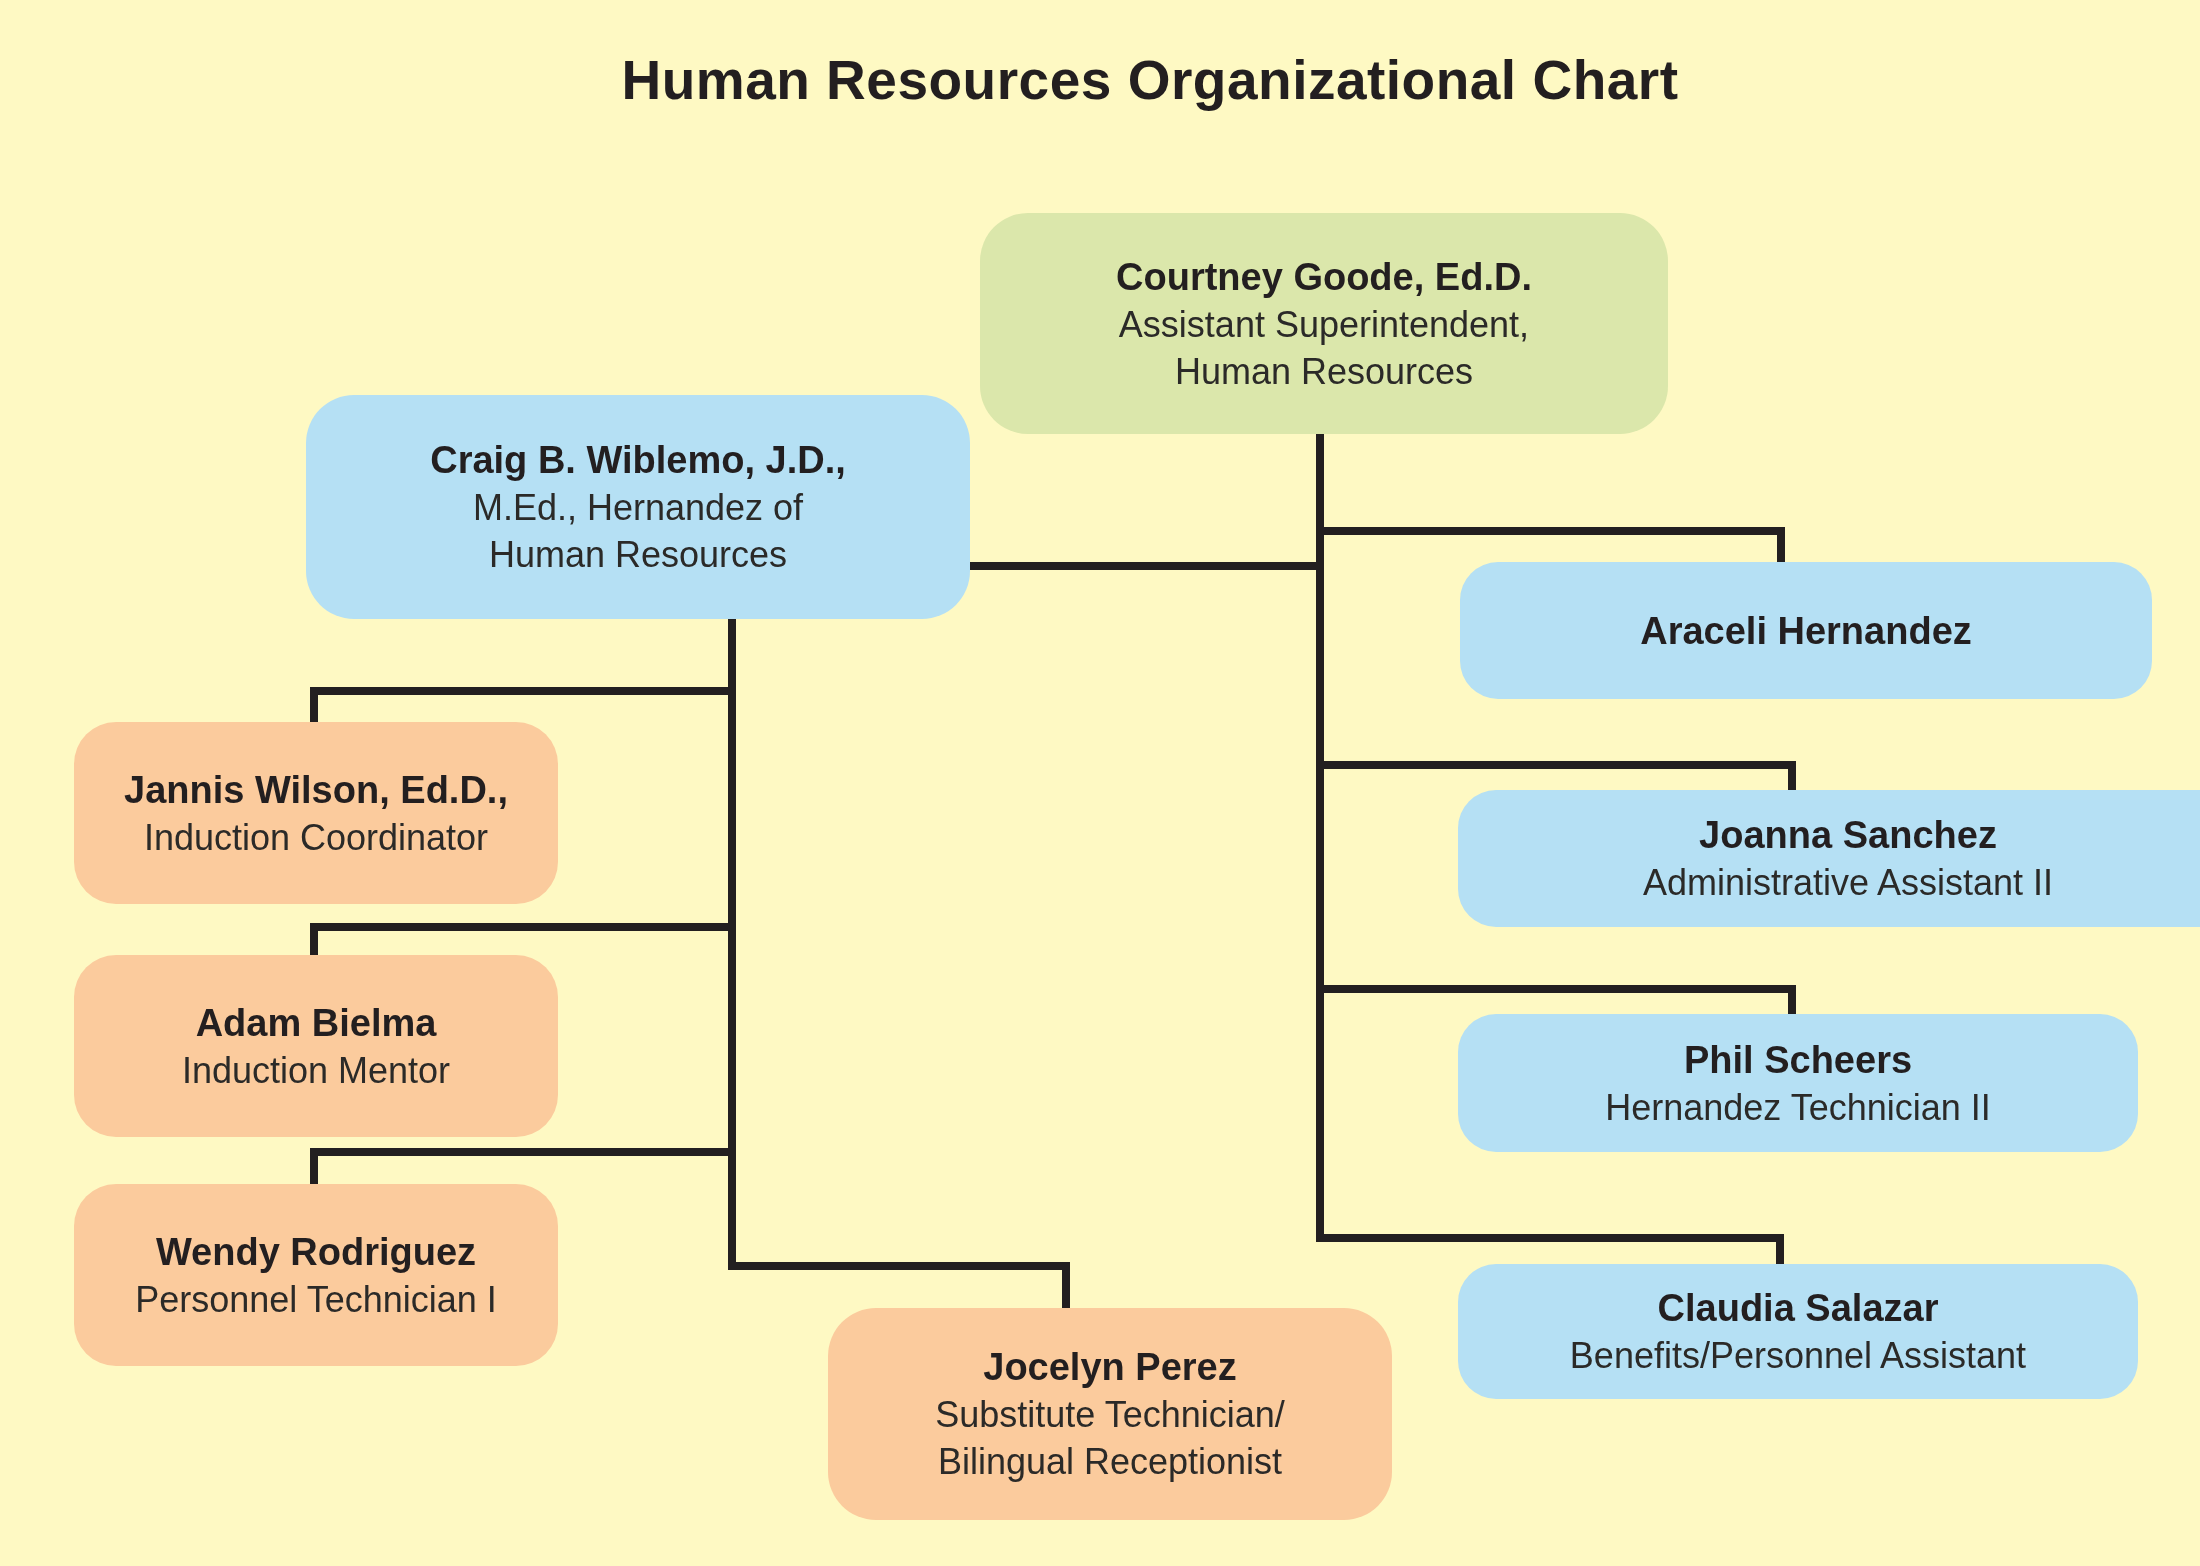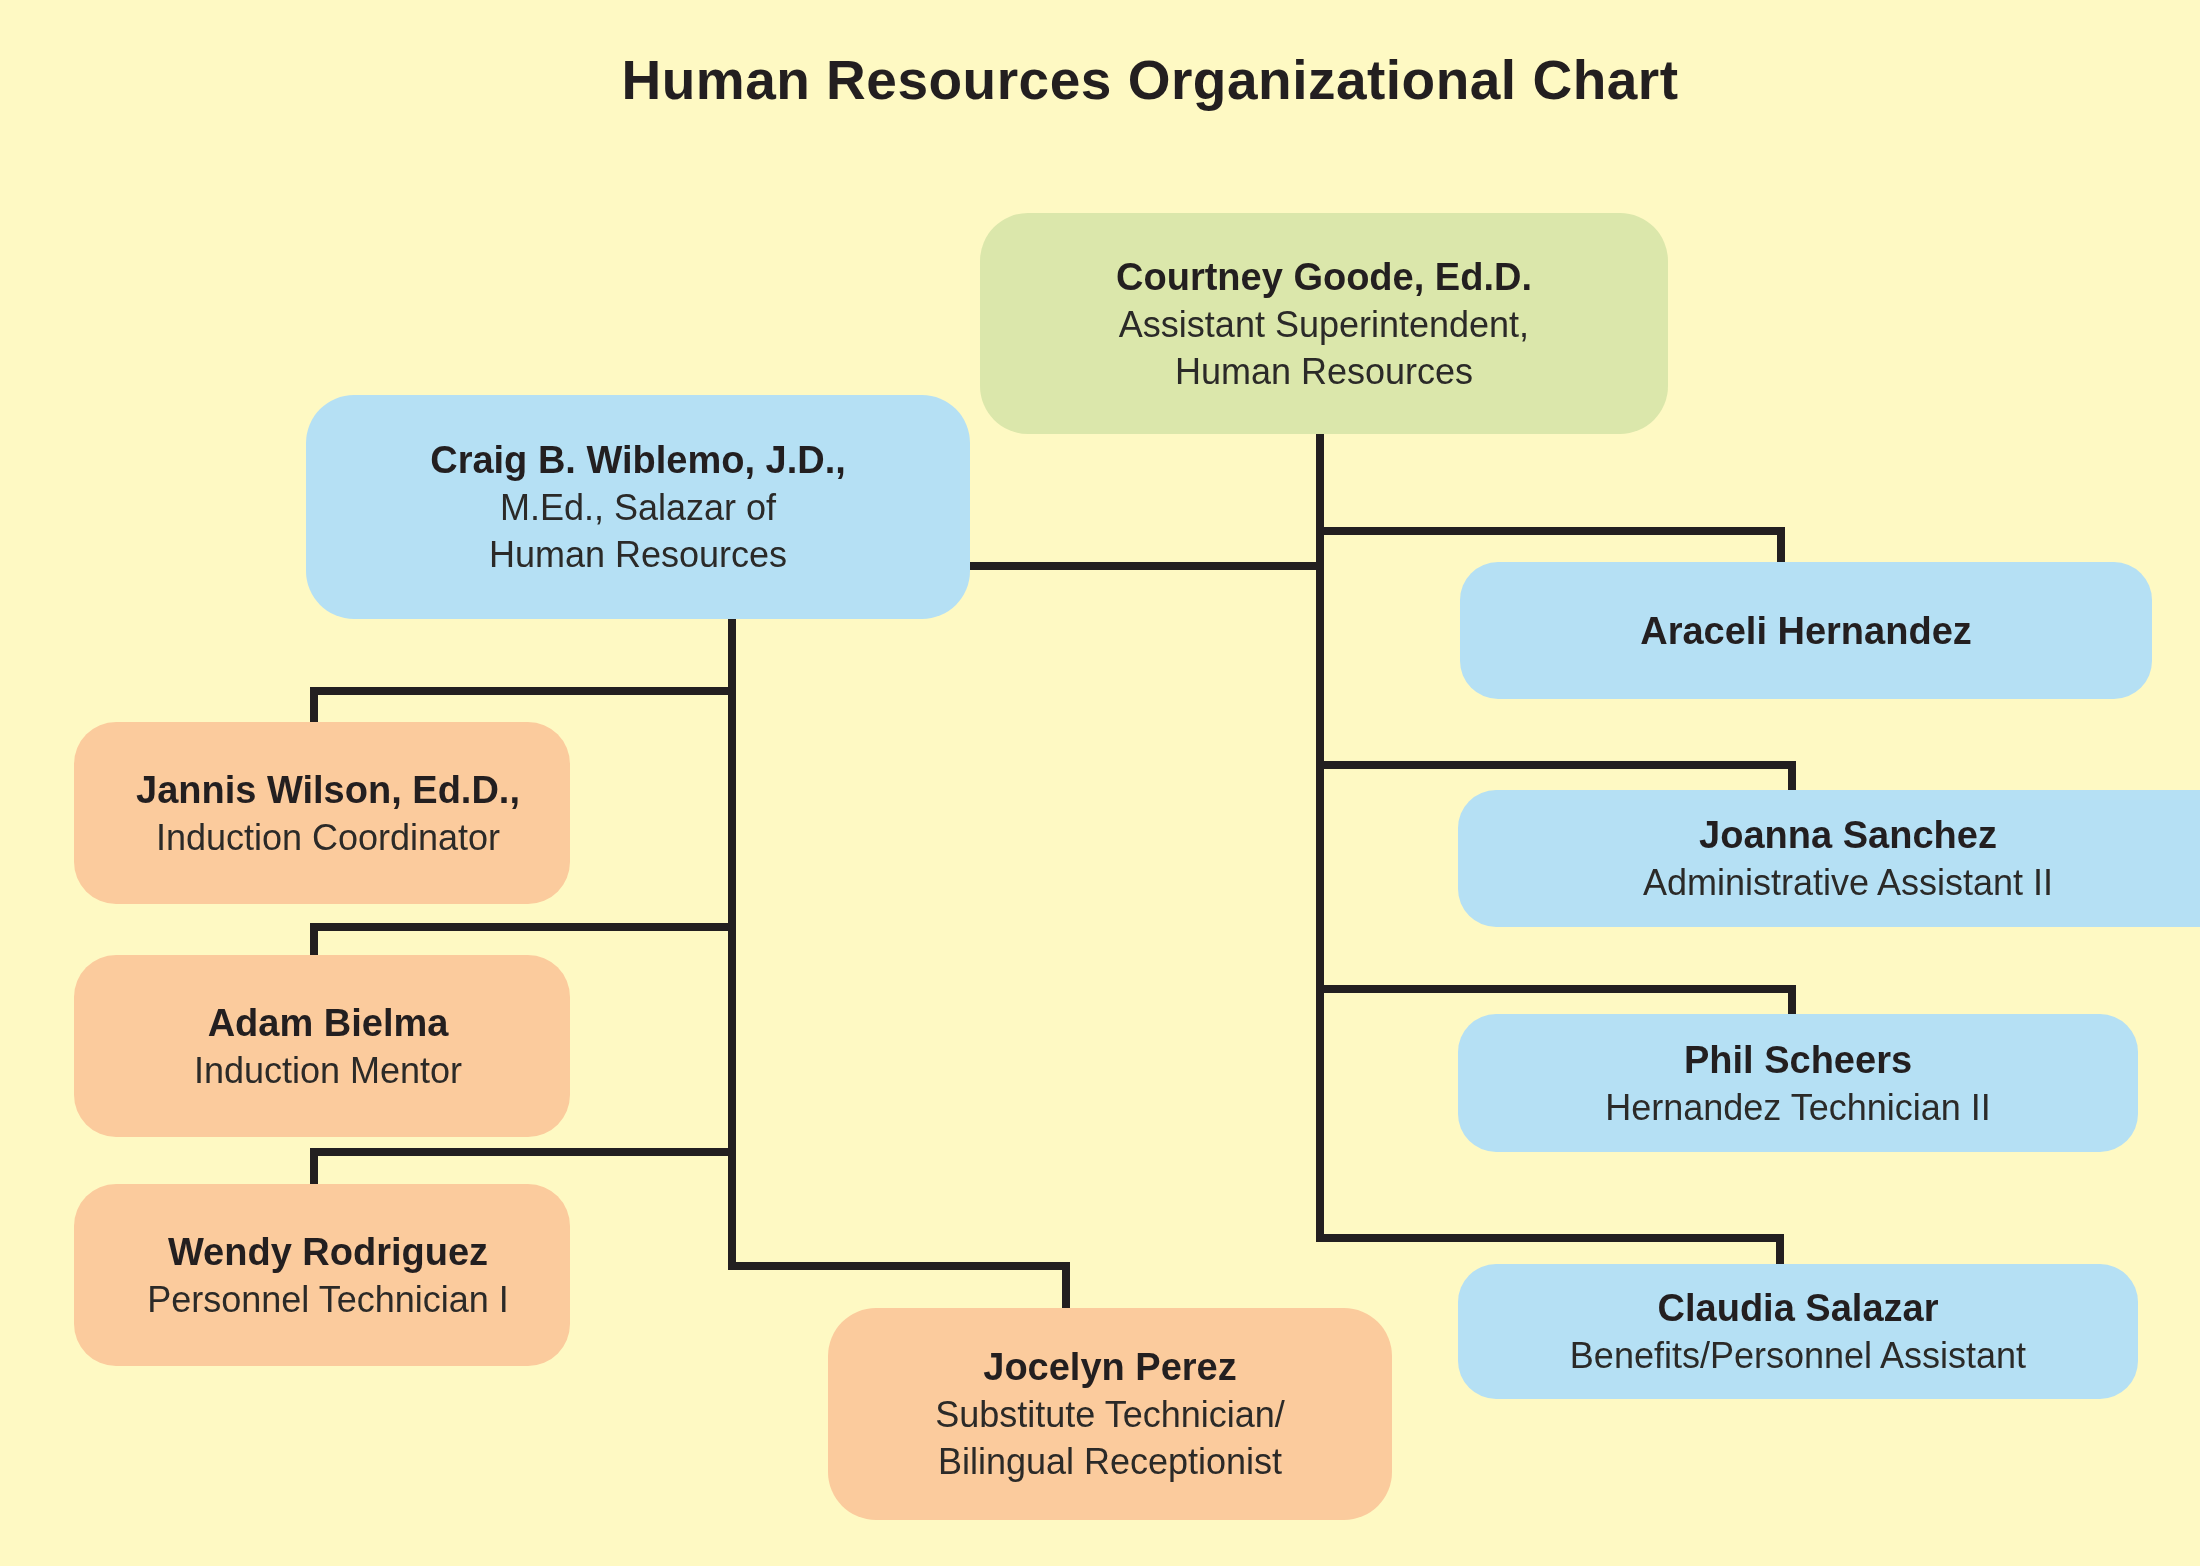--- a/index.html
+++ b/index.html
@@ -40,21 +40,21 @@
     font-size:36px;
     font-weight:400;
     line-height:47px;
     color:#2b2a28;
     white-space:nowrap;
   }
   .green{background:#dbe7ab;}
   .blue{background:#b5e0f4;}
   .orange{background:#fbcb9d;}
   .r-lg{border-radius:48px;}
-  .r-md{border-radius:42px;padding-left:12px;}
+  .r-md{border-radius:42px;}
   .r-sm{border-radius:38px;}
   .line{
     position:absolute;
     background:#231f20;
     z-index:1;
   }
 </style>
 </head>
 <body>
 
@@ -92,21 +92,21 @@
   <div class="line" style="left:1062px;top:1262px;width:8px;height:49px;"></div>
 
   <div class="node green r-lg" style="left:980px;top:213px;width:688px;height:221px;">
     <div class="name">Courtney Goode, Ed.D.</div>
     <div class="role">Assistant Superintendent,</div>
     <div class="role">Human Resources</div>
   </div>
 
   <div class="node blue r-lg" style="left:306px;top:395px;width:664px;height:224px;">
     <div class="name">Craig B. Wiblemo, J.D.,</div>
-    <div class="role">M.Ed., Salazar of</div>
+    <div class="role">M.Ed., Hernandez of</div>
     <div class="role">Human Resources</div>
   </div>
 
   <div class="node orange r-md" style="left:74px;top:722px;width:484px;height:182px;">
     <div class="name">Jannis Wilson, Ed.D.,</div>
     <div class="role">Induction Coordinator</div>
   </div>
 
   <div class="node orange r-md" style="left:74px;top:955px;width:484px;height:182px;">
     <div class="name">Adam Bielma</div>

